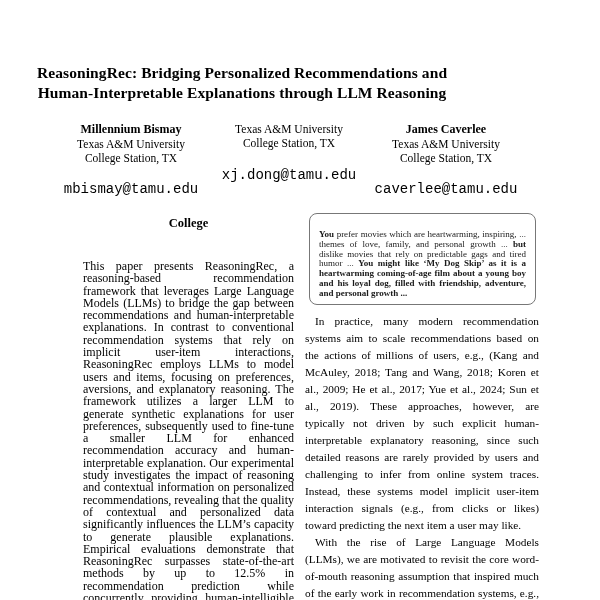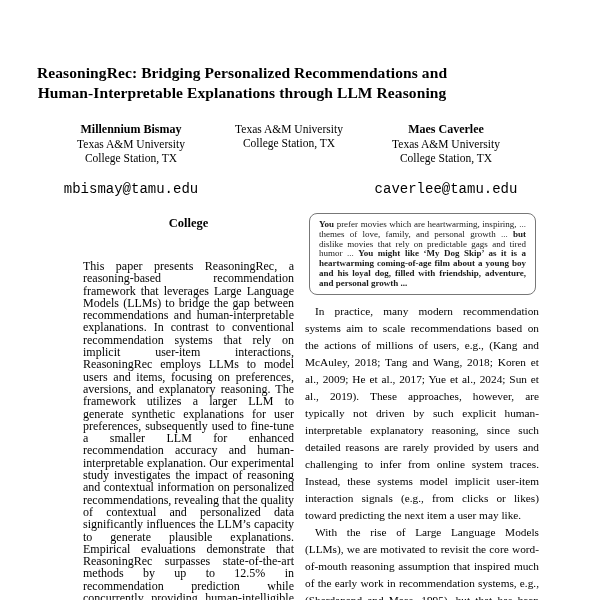--- a/index.html
+++ b/index.html
@@ -13,21 +13,21 @@
   .a1{left:45px}.a2{left:203px}.a3{left:360px}
   .aname{font-weight:bold;font-size:12px;line-height:14.5px}
   .aaff{font-size:11.5px;line-height:14.3px}
   .aemail{font-family:"Liberation Mono",monospace;font-size:14px;line-height:13.5px;margin-top:18px}
   .leftcol{position:absolute;left:83px;top:216px;width:211px}
   .absheading{text-align:center;font-weight:bold;font-size:12.5px;line-height:15px;margin:0 0 29px 0}
   .abstext{margin:0;font-size:12px;line-height:12.3px;text-align:justify;hyphens:auto}
   .codelink{color:#000;cursor:pointer}
   .rightcol{position:absolute;left:305px;top:213px;width:234px}
   .quotebox{box-sizing:border-box;margin-left:4px;width:227px;border:1px solid #777;
-            border-radius:8px;padding:6px 9px 5px 9px;font-size:9px;line-height:9.8px;
+            border-radius:8px;padding:16px 9px 5px 9px;font-size:9px;line-height:9.8px;
             text-align:justify;color:#1a1a1a}
   .b{font-weight:bold}
   .i{font-style:italic}
   .bodypar{margin:0;font-size:11.3px;line-height:17px;text-align:justify;text-indent:10px;hyphens:auto}
   .bodypar.first{margin-top:8px}
 </style>
 </head>
 <body>
 
 <div class="page">
@@ -40,23 +40,24 @@
   <div class="authors">
     <div class="author a1">
       <div class="aname">Millennium Bismay</div>
       <div class="aaff">Texas A&amp;M University</div>
       <div class="aaff">College Station, TX</div>
       <div class="aemail">mbismay@tamu.edu</div>
     </div>
     <div class="author a2">
       <div class="aaff">Texas A&amp;M University</div>
       <div class="aaff">College Station, TX</div>
+      <div class="aemail">xj.dong@tamu.edu</div>
     </div>
     <div class="author a3">
-      <div class="aname">Maes Caverlee</div>
+      <div class="aname">James Caverlee</div>
       <div class="aaff">Texas A&amp;M University</div>
       <div class="aaff">College Station, TX</div>
       <div class="aemail">caverlee@tamu.edu</div>
     </div>
   </div>
 
   <div class="leftcol">
     <div class="absheading">College</div>
     <p class="abstext"><span>This paper presents ReasoningRec, a reasoning-based recommendation framework that leverages Large Language Models (LLMs) to bridge the gap between recommendations and human-interpretable explanations. In contrast to conventional recommendation systems that rely on implicit user-item interactions, ReasoningRec employs LLMs to model users and items, focusing on preferences, aversions, and explanatory reasoning. The framework utilizes a larger LLM to generate synthetic explanations for user preferences, subsequently used to fine-tune a smaller LLM for enhanced recommendation accuracy and human-interpretable explanation. Our experimental study investigates the impact of reasoning and contextual information on personalized recommendations, revealing that the quality of contextual and personalized data significantly influences the LLM’s capacity to generate plausible explanations. Empirical evaluations demonstrate that ReasoningRec surpasses state-of-the-art methods by up to 12.5% in recommendation prediction while concurrently providing human-intelligible explanations. The code is available </span><span class="codelink">here</span><span>.</span></p>
   </div>

